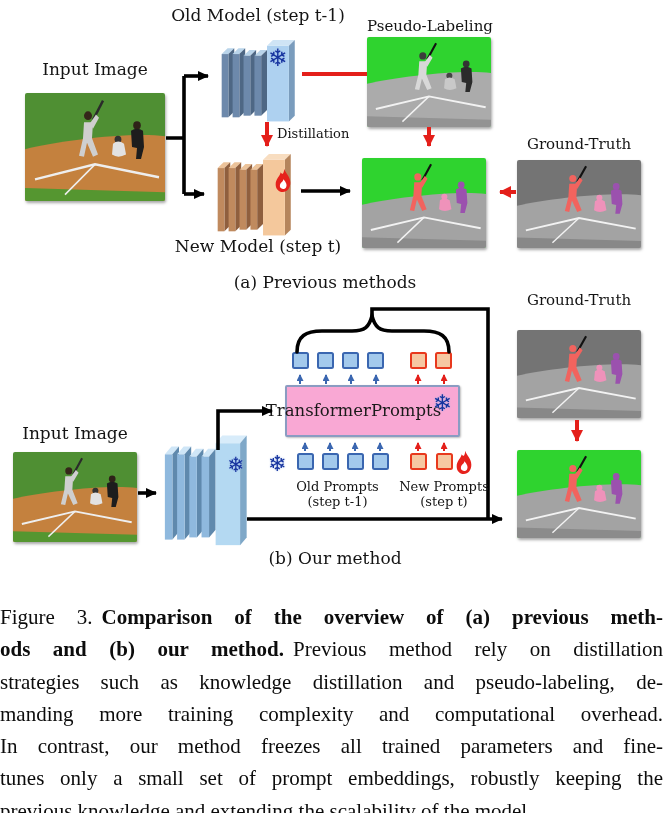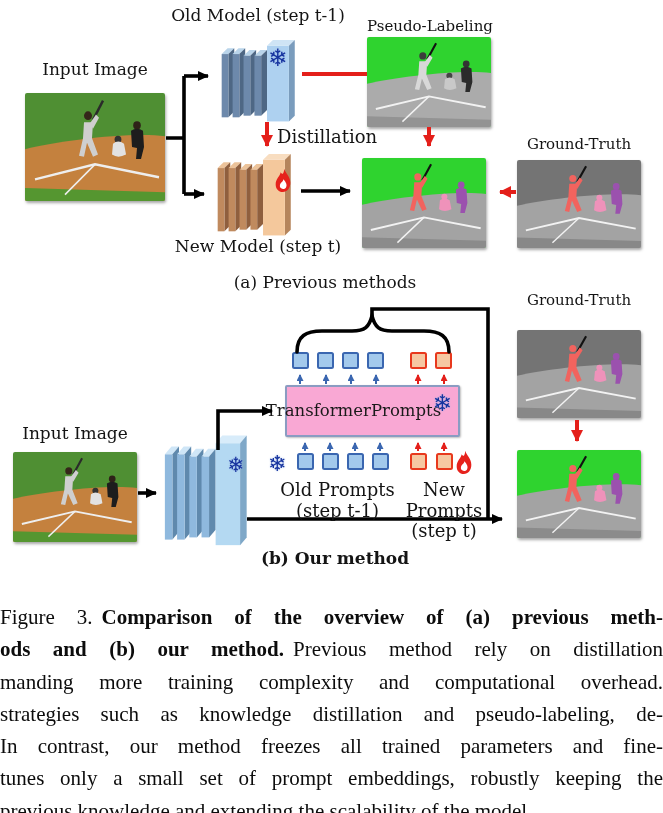--- a/index.html
+++ b/index.html
@@ -1,19 +1,19 @@
 <!DOCTYPE html>
 <html><head>
 <meta charset="utf-8">
 <style>
   html,body{margin:0;padding:0;background:#fff;}
   #fig{position:relative;width:663px;height:813px;background:#fff;overflow:hidden;
        font-family:"DejaVu Serif",serif;color:#111;}
   .dlabel{position:absolute;text-align:center;color:#141414;line-height:1.15;z-index:6;}
-  .f17{font-size:17px;} .f15{font-size:15px;} .f14{font-size:18px;}
+  .f17{font-size:17px;} .f15{font-size:15px;} .f14{font-size:13px;}
   .scene{position:absolute;z-index:2;border-radius:2px;box-shadow:1px 2px 3px rgba(0,0,0,.35);}
   .scene svg{display:block;width:100%;height:100%;border-radius:2px;}
   .stack{position:absolute;z-index:2;}
   .stack svg{display:block;width:100%;height:100%;overflow:visible;}
   #overlay{position:absolute;left:0;top:0;z-index:3;pointer-events:none;}
 
   
   .scene-photo{--bg:#4f8f33;--field:#c4813e;--grass2:#559630;--line:#eee;
     --batter:#cfcfcf;--batter-head:#35261a;--catcher:#e2e2e2;--catcher-head:#333;
     --umpire:#1d1d1d;--umpire-head:#2e2218;--bat:#2a2a2a;}
@@ -254,29 +254,29 @@
 
   <div class="dlabel f14" style="left:280px;top:480px;width:115px;">
     <div>Old Prompts</div>
     <div>(step t-1)</div>
   </div>
   <div class="dlabel f14" style="left:396px;top:480px;width:96px;">
     <div>New Prompts</div>
     <div>(step t)</div>
   </div>
 
-  <div class="dlabel f17" style="left:185px;top:549px;width:300px;font-weight:bold;">(b) Our method</div>
+  <div class="dlabel f17" style="left:185px;top:549px;width:300px;">(b) Our method</div>
 
   <div id="caption">
     <div class="cap-line jl">
       <span class="gap">Figure 3.</span><b>Comparison of the overview of (a) previous meth-</b>
     </div>
     <div class="cap-line jl">
       <b class="gap">ods and (b) our method.</b><span>Previous method rely on distillation</span>
     </div>
+    <div class="cap-line jl">strategies such as knowledge distillation and pseudo-labeling, de-</div>
     <div class="cap-line jl">manding more training complexity and computational overhead.</div>
-    <div class="cap-line jl">strategies such as knowledge distillation and pseudo-labeling, de-</div>
     <div class="cap-line jl">In contrast, our method freezes all trained parameters and fine-</div>
     <div class="cap-line jl">tunes only a small set of prompt embeddings, robustly keeping the</div>
     <div class="cap-line">previous knowledge and extending the scalability of the model.</div>
   </div>
 
 </div>
 
 </body></html>

